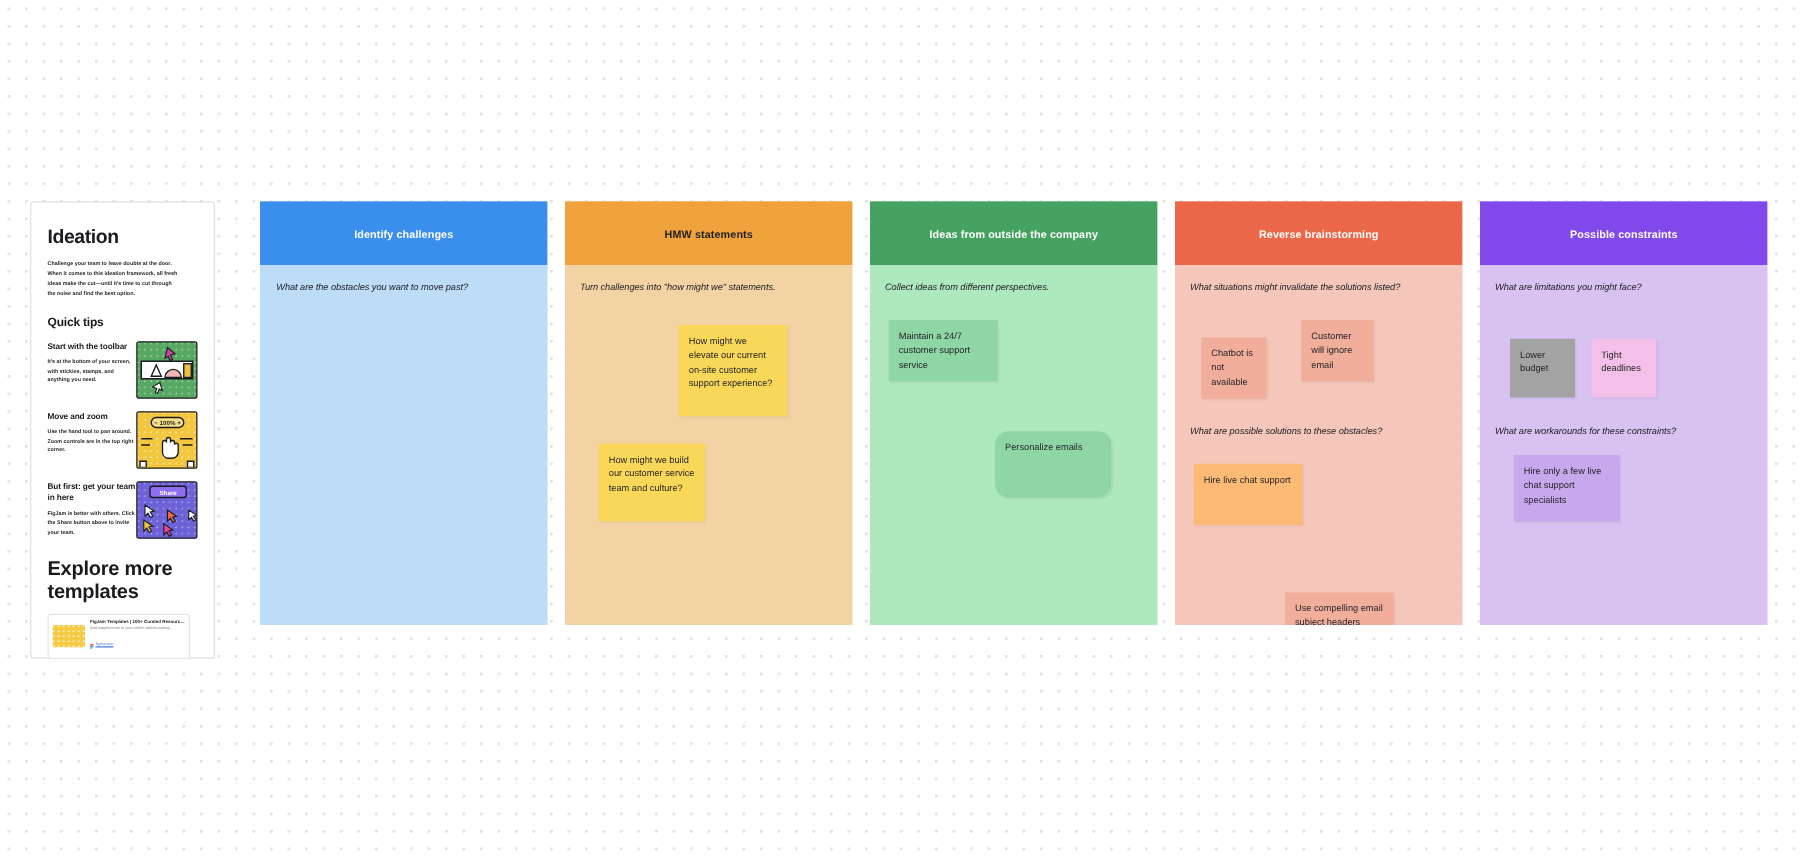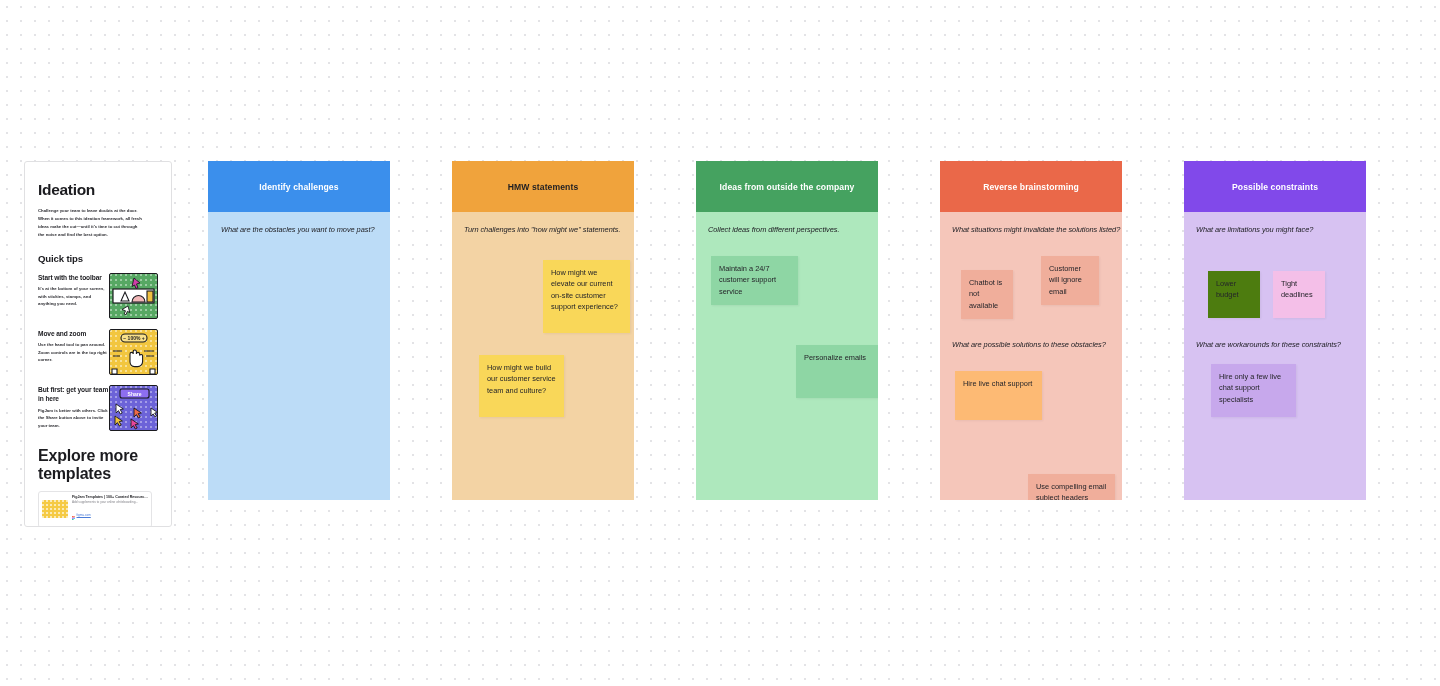--- a/index.html
+++ b/index.html
@@ -164,21 +164,21 @@
   .template-link {
     font-size: 3.1px;
     color: #4a7bd8;
     text-decoration: underline;
   }
 
   
   .column {
     position: absolute;
     top: 161px;
-    width: 182px;
+    width: 230px;
     height: 339px;
     overflow: hidden;
   }
   .col-header {
     height: 51px;
     display: flex;
     align-items: center;
     justify-content: center;
     font-size: 8.6px;
     font-weight: bold;
@@ -308,39 +308,39 @@
           <div class="col-prompt" style="left: 12px; top: 13px;">Turn challenges into "how might we" statements.</div>
           <div class="sticky" style="left: 91px; top: 48px; width: 87px; height: 73px; background: rgb(249, 215, 89);">How might we elevate our current on-site customer support experience?</div>
           <div class="sticky" style="left: 27px; top: 143px; width: 85px; height: 62px; background: rgb(249, 215, 89);">How might we build our customer service team and culture?</div>
         </div>
       </div>
       <div class="column" style="left: 696px; background: rgb(174, 232, 189);">
         <div class="col-header" style="background: rgb(69, 162, 96); color: rgb(255, 255, 255);">Ideas from outside the company</div>
         <div class="col-body">
           <div class="col-prompt" style="left: 12px; top: 13px;">Collect ideas from different perspectives.</div>
           <div class="sticky" style="left: 15px; top: 44px; width: 87px; height: 49px; background: rgb(142, 214, 164);">Maintain a 24/7 customer support service</div>
-          <div class="sticky" style="left: 100px; top: 133px; width: 93px; height: 53px; background: rgb(142, 214, 164);">Personalize emails</div>
+          <div class="sticky" style="left: 100px; top: 133px; width: 93px; height: 53px; background: rgb(142, 214, 164); border-radius: 11px;">Personalize emails</div>
         </div>
       </div>
       <div class="column" style="left: 940px; background: rgb(245, 198, 186);">
         <div class="col-header" style="background: rgb(234, 104, 73); color: rgb(255, 255, 255);">Reverse brainstorming</div>
         <div class="col-body">
           <div class="col-prompt" style="left: 12px; top: 13px;">What situations might invalidate the solutions listed?</div>
           <div class="col-prompt" style="left: 12px; top: 128px;">What are possible solutions to these obstacles?</div>
           <div class="sticky" style="left: 21px; top: 44px; width: 52px; height: 49px; background: rgb(240, 174, 155); margin-top: 14px;">Chatbot is not available</div>
           <div class="sticky" style="left: 101px; top: 44px; width: 58px; height: 49px; background: rgb(240, 174, 155);">Customer will ignore email</div>
           <div class="sticky" style="left: 15px; top: 159px; width: 87px; height: 49px; background: #fdba74;">Hire live chat support</div>
           <div class="sticky" style="left: 88px; top: 262px; width: 87px; height: 62px; background: rgb(240, 174, 155);">Use compelling email subject headers</div>
         </div>
       </div>
       <div class="column" style="left: 1184px; background: rgb(215, 194, 242);">
         <div class="col-header" style="background: rgb(129, 73, 234); color: rgb(255, 255, 255);">Possible constraints</div>
         <div class="col-body">
           <div class="col-prompt" style="left: 12px; top: 13px;">What are limitations you might face?</div>
           <div class="col-prompt" style="left: 12px; top: 128px;">What are workarounds for these constraints?</div>
-          <div class="sticky" style="left: 24px; top: 59px; width: 52px; height: 47px; background: #4d7c0f;">Lower budget</div>
+          <div class="sticky" style="left: 24px; top: 59px; width: 52px; height: 47px; background: #a3a3a3;">Lower budget</div>
           <div class="sticky" style="left: 89px; top: 59px; width: 52px; height: 47px; background: rgb(244, 191, 232);">Tight deadlines</div>
           <div class="sticky" style="left: 27px; top: 152px; width: 85px; height: 53px; background: rgb(199, 168, 236);">Hire only a few live chat support specialists</div>
         </div>
       </div>
     </div>
 
 </div>
 
 </body></html>

